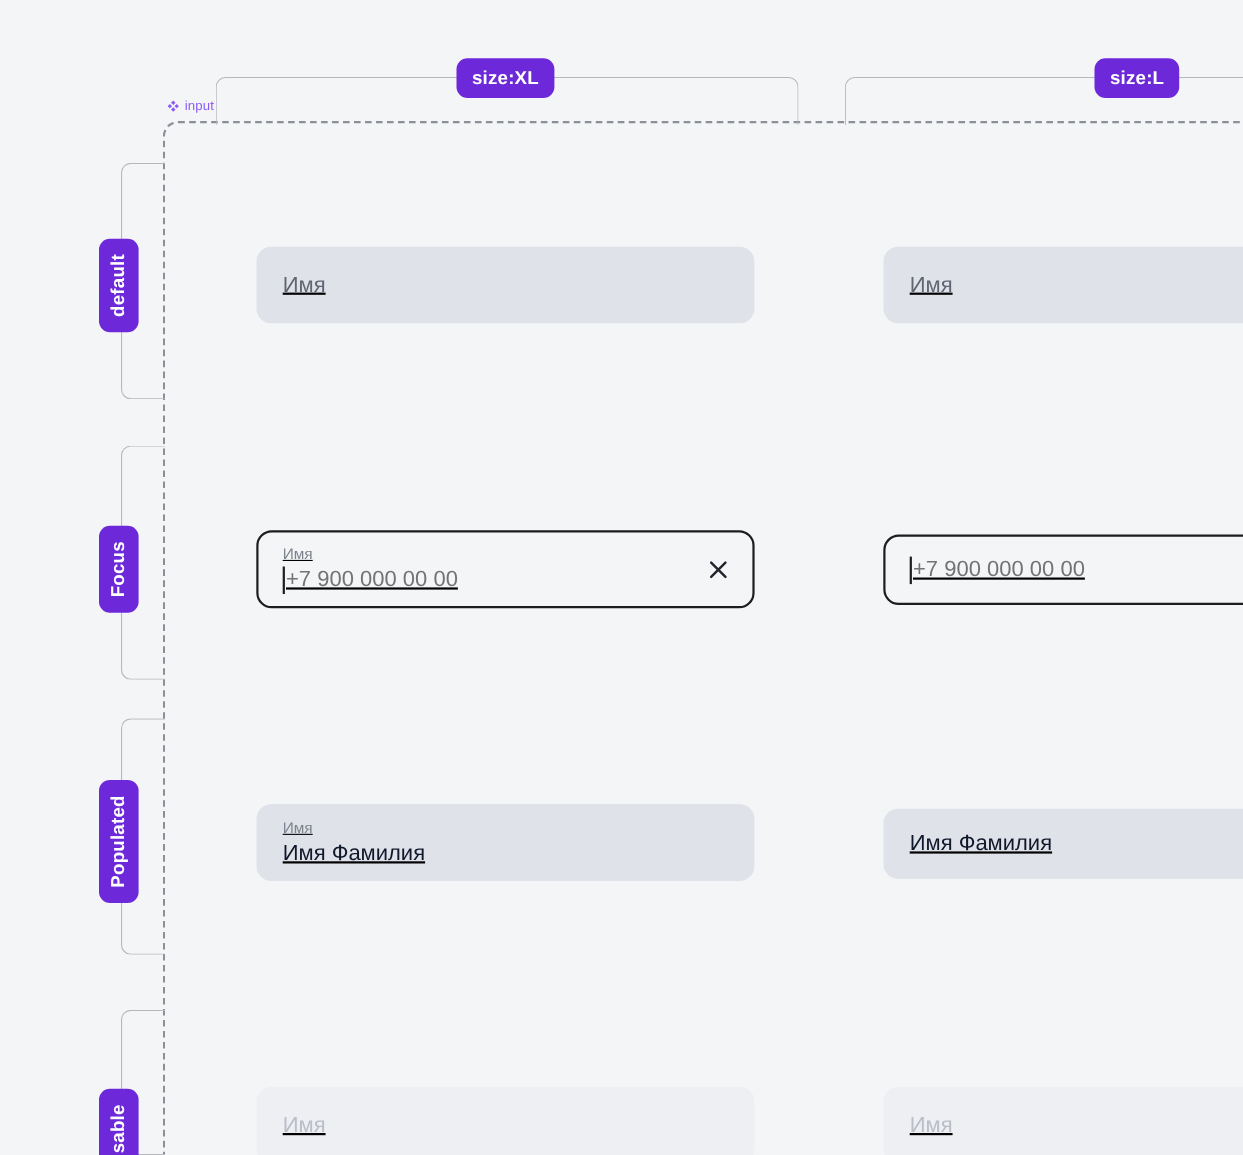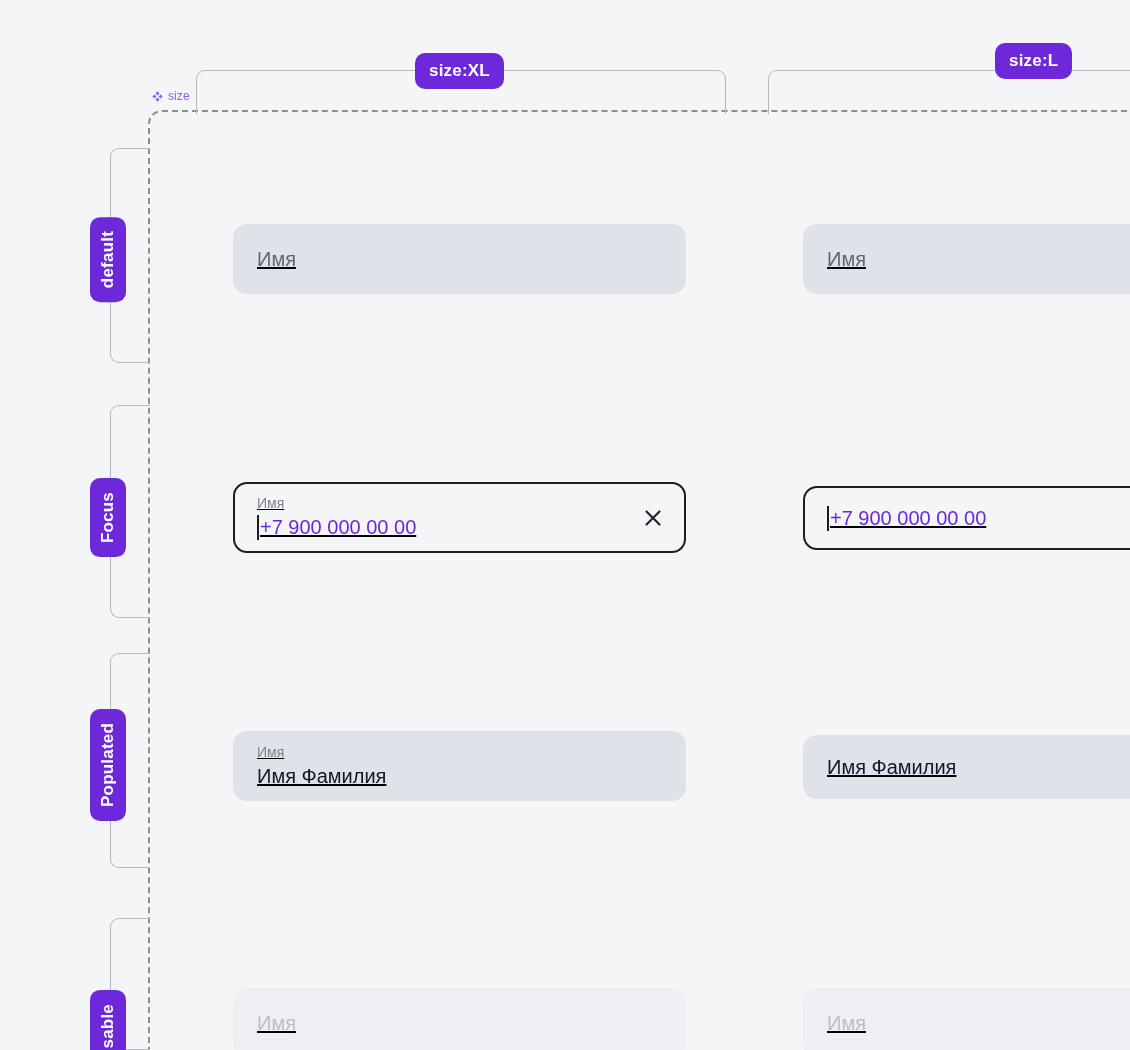--- a/index.html
+++ b/index.html
@@ -144,21 +144,21 @@
     align-items: center;
     white-space: nowrap;
   }
   .input-value {
     font-size: 20px;
     line-height: 26px;
     color: #0f172a;
     white-space: nowrap;
   }
   .input-value.placeholder {
-    color: #6d28d9;
+    color: #737373;
   }
   .input-field.state-disable .input-value {
     color: #b9bec7;
   }
   .input-field.state-default .input-value {
     color: #5f6672;
   }
 
   .caret {
     display: inline-block;
@@ -191,31 +191,31 @@
 
   <div class="frame-dashed"></div>
 
   <div class="frame-name">
     <svg class="diamond-icon" viewBox="0 0 12 12">
       <path d="M6 0.4 L8.2 2.6 L6 4.8 L3.8 2.6 Z" fill="#8b5cf6"></path>
       <path d="M6 7.2 L8.2 9.4 L6 11.6 L3.8 9.4 Z" fill="#8b5cf6"></path>
       <path d="M2.6 3.8 L4.8 6 L2.6 8.2 L0.4 6 Z" fill="#8b5cf6"></path>
       <path d="M9.4 3.8 L11.6 6 L9.4 8.2 L7.2 6 Z" fill="#8b5cf6"></path>
     </svg>
-    <span>size</span>
+    <span>input</span>
   </div>
 
   <div class="top-bracket" style="left:196px; top:70px; width:530px; height:44px;"></div>
 
   <div class="top-bracket open-right" style="left:768px; top:70px; width:366px; height:44px;"></div>
 
   <div class="badge horizontal" style="left:415px; top:53px;">
     <span>size:XL</span>
   </div>
-  <div class="badge horizontal" style="left:995px; top:43px;">
+  <div class="badge horizontal" style="left:995px; top:53px;">
     <span>size:L</span>
   </div>
 
   <div class="left-bracket" style="left:110px; top:148px; width:40px; height:215px;"></div>
   <div class="left-bracket" style="left:110px; top:405px; width:40px; height:213px;"></div>
   <div class="left-bracket" style="left:110px; top:653px; width:40px; height:215px;"></div>
   <div class="left-bracket" style="left:110px; top:918px; width:40px; height:132px;"></div>
 
   <div class="badge vertical" style="left:90px; top:217px;">
     <span>default</span>

